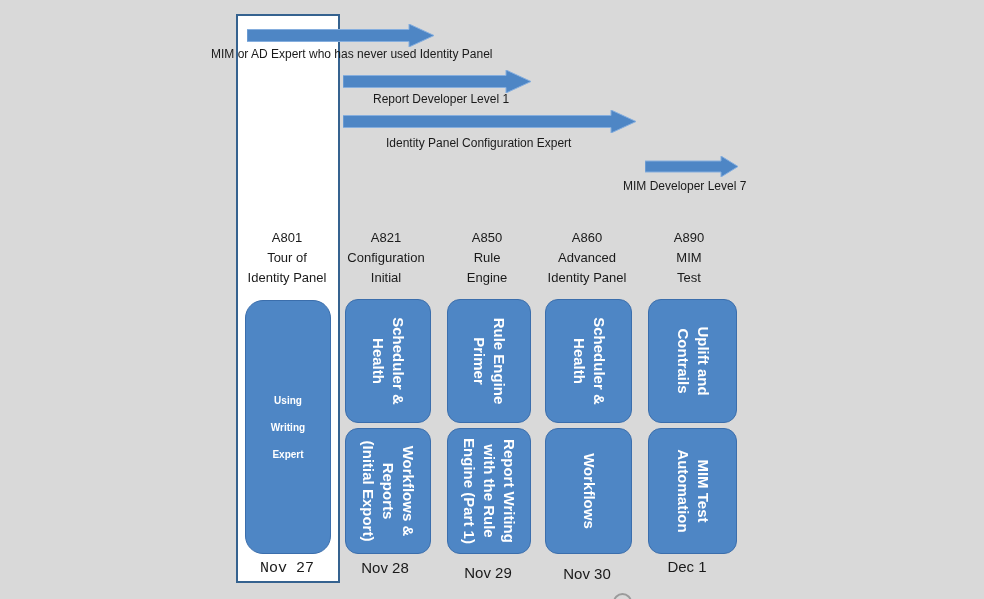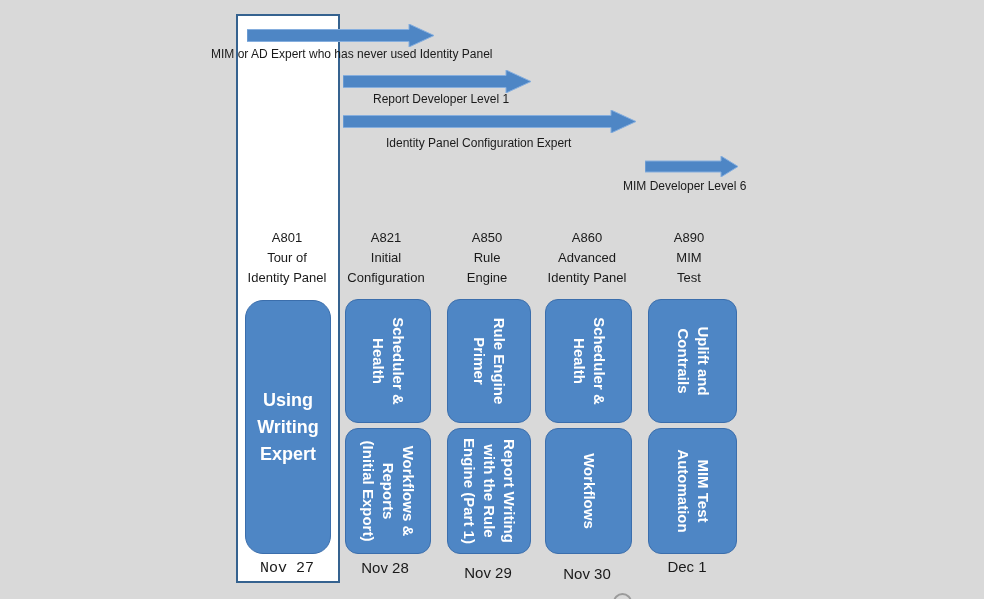--- a/index.html
+++ b/index.html
@@ -18,21 +18,21 @@
   
   .col-header{position:absolute;top:228px;width:160px;text-align:center;
     font-size:13px;line-height:20px;color:#1a1a1a;}
   .col-header span{display:block;}
 
   
   .course-box{position:absolute;background:#4e86c5;border:1.5px solid #3b6eac;
     border-radius:13px;display:flex;align-items:center;justify-content:center;
     box-sizing:border-box;}
   .course-box.main{border-radius:18px;}
-  .hline{color:#ffffff;font-weight:600;font-size:18px;line-height:27px;text-align:center;}
+  .hline{color:#ffffff;font-weight:600;font-size:10px;line-height:27px;text-align:center;}
   .hline span{display:block;}
   .rot{transform:rotate(90deg);color:#ffffff;font-weight:600;font-size:15px;
     line-height:20px;text-align:center;white-space:nowrap;}
   .rot span{display:block;}
 
   
   .date-label{position:absolute;width:100px;text-align:center;font-size:15px;color:#1a1a1a;}
 
   
   .artifact-circle{position:absolute;left:613px;top:593px;width:15px;height:15px;
@@ -64,31 +64,31 @@
       <polygon points="0,5.5 268,5.5 268,0 293,11.5 268,23 268,17.5 0,17.5" fill="#4e86c5" stroke="#85aede" stroke-width="1"></polygon>
     </svg>
   </div>
   <div class="arrow-label" style="left:386px;top:136px;">Identity Panel Configuration Expert</div>
 
   <div class="arrow" style="left:645px;top:156px;">
     <svg width="93" height="21" viewBox="0 0 93 21">
       <polygon points="0,5 76,5 76,0 93,10.5 76,21 76,16 0,16" fill="#4e86c5" stroke="#85aede" stroke-width="1"></polygon>
     </svg>
   </div>
-  <div class="arrow-label" style="left:623px;top:179px;">MIM Developer Level 6</div>
+  <div class="arrow-label" style="left:623px;top:179px;">MIM Developer Level 7</div>
 
   <div class="col-header" style="left:207px;">
     <span>A801</span>
     <span>Tour of</span>
     <span>Identity Panel</span>
   </div>
   <div class="col-header" style="left:306px;">
     <span>A821</span>
+    <span>Configuration</span>
     <span>Initial</span>
-    <span>Configuration</span>
   </div>
   <div class="col-header" style="left:407px;">
     <span>A850</span>
     <span>Rule</span>
     <span>Engine</span>
   </div>
   <div class="col-header" style="left:507px;">
     <span>A860</span>
     <span>Advanced</span>
     <span>Identity Panel</span>

